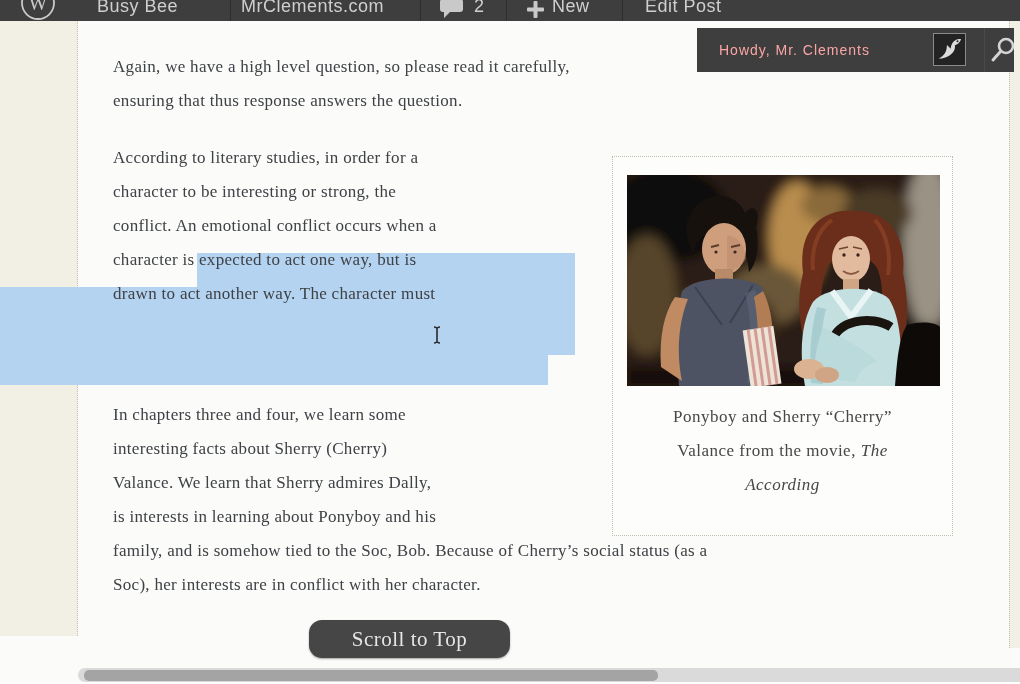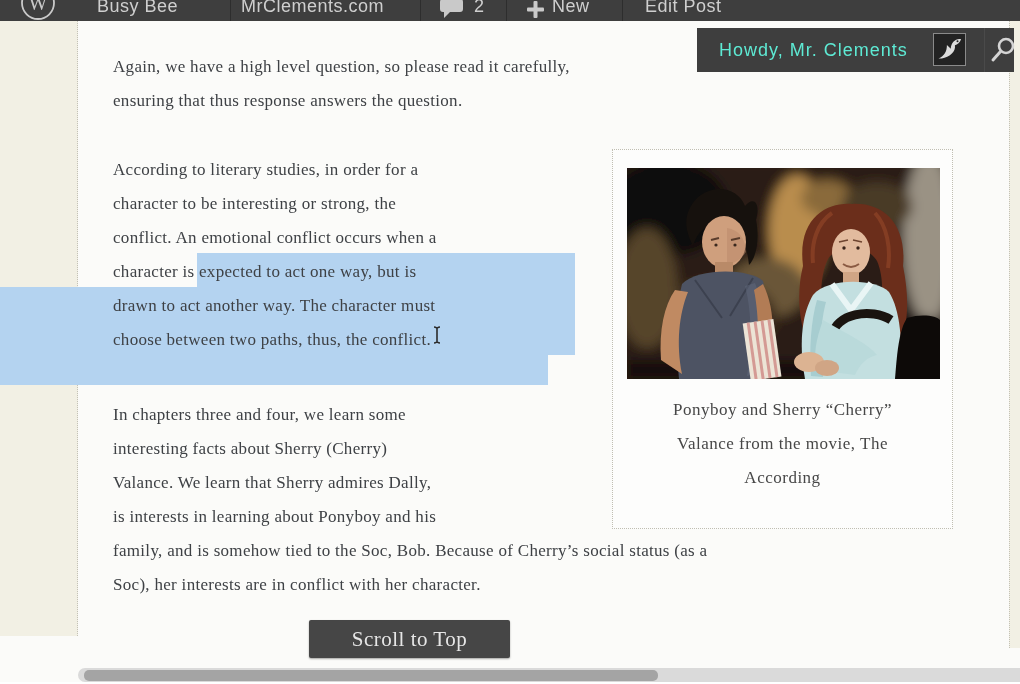--- a/index.html
+++ b/index.html
@@ -17,58 +17,58 @@
   #admin-bar { left:0; top:0; width:1020px; height:21px; background:#3e3e3e;
                overflow:hidden; z-index:10;
                font-family:"Liberation Sans","DejaVu Sans",sans-serif; }
   .ab-label { position:absolute; top:-8px; line-height:28px; font-size:18px;
               letter-spacing:.5px; color:#cfcfcf; white-space:nowrap; cursor:pointer; }
   .ab-div { position:absolute; top:0; width:1px; height:21px; background:#2d2d2d; }
 
   
   #howdy-bar { left:697px; top:28px; width:317px; height:44px; background:#3e3e3e;
                z-index:11; font-family:"Liberation Sans","DejaVu Sans",sans-serif; }
-  #howdy-label { position:absolute; left:22px; top:0; line-height:44px; font-size:18px;
-                 letter-spacing:1px; color:#5eead4; white-space:nowrap; cursor:pointer; }
+  #howdy-label { position:absolute; left:22px; top:0; line-height:44px; font-size:14px;
+                 letter-spacing:1px; color:#fca5a5; white-space:nowrap; cursor:pointer; }
   #howdy-avatar { position:absolute; left:236px; top:5px; width:33px; height:33px;
                   background:#232323; border:1px solid #8a8a8a; cursor:pointer; }
   #howdy-divider { position:absolute; left:287px; top:0; width:1px; height:44px; background:#4a4a4a; }
   #search-btn { position:absolute; left:292px; top:8px; width:26px; height:30px; cursor:pointer; }
 
   
   .para { position:absolute; z-index:3; color:#3e4145; font-size:17px;
           letter-spacing:.3px; }
   .para .ln { height:34px; line-height:34px; white-space:nowrap; }
   #para1 { left:113px; top:50px; }
-  #para2 { left:113px; top:153px; }
+  #para2 { left:113px; top:141px; }
   #para3 { left:113px; top:398px; }
 
   
   .sel-rect { position:absolute; background:#b4d3f0; z-index:2; }
   #sel1 { left:197px; top:253px; width:378px; height:34px; }
   #sel2 { left:0;     top:287px; width:575px; height:34px; }
   #sel3 { left:0;     top:321px; width:575px; height:34px; }
   #sel4 { left:0;     top:355px; width:548px; height:30px; }
 
   
-  #figure-box { left:612px; top:149px; width:341px; height:380px; background:#fdfdfc;
+  #figure-box { left:612px; top:156px; width:341px; height:380px; background:#fdfdfc;
                 border:1px dotted #c0beb2; z-index:3; }
   #photo { position:absolute; left:14px; top:18px; width:313px; height:211px;
            background:#241a12; overflow:hidden; }
   .cap { position:absolute; left:0; width:100%; text-align:center; color:#474747;
          font-size:17px; letter-spacing:.5px; line-height:34px; white-space:nowrap; }
   #cap1 { top:243px; } #cap2 { top:277px; } #cap3 { top:311px; }
-  .ital { }
+  .ital { font-style:italic; }
 
   
   #text-cursor { left:431px; top:325px; z-index:6; }
 
   
   #scroll-top { left:309px; top:620px; width:201px; height:38px; background:#464646;
-                border-radius:2px; color:#e6e6e6; font-size:21px; letter-spacing:.5px;
+                border-radius:13px; color:#e6e6e6; font-size:21px; letter-spacing:.5px;
                 text-align:center; line-height:38px; z-index:7; cursor:pointer;
                 box-shadow:0 1px 2px rgba(0,0,0,.35); }
 
   
   #hscroll-track { left:78px; top:668px; width:942px; height:14px; background:#dadada;
                    border-radius:7px 0 0 7px; z-index:8; }
   #hscroll-thumb { left:84px; top:670px; width:574px; height:11px; background:#a4a4a4;
                    border-radius:5px; z-index:9; cursor:grab; }
   #bottom-gap { left:0; top:682px; width:1020px; height:2px; background:#ffffff; z-index:8; }
 </style>
@@ -125,21 +125,20 @@
   <div class="ln">Again, we have a high level question, so please read it carefully,</div>
   <div class="ln">ensuring that thus response answers the question.</div>
 </div>
 
 <div class="para" id="para2">
   <div class="ln">According to literary studies, in order for a</div>
   <div class="ln">character to be interesting or strong, the</div>
   <div class="ln"><span>conflict. </span><span>An emotional conflict occurs when a</span></div>
   <div class="ln">character is expected to act one way, but is</div>
   <div class="ln">drawn to act another way. The character must</div>
-  <div class="ln">choose between two paths, thus, the conflict.</div>
 </div>
 
 <div class="para" id="para3">
   <div class="ln">In chapters three and four, we learn some</div>
   <div class="ln">interesting facts about Sherry (Cherry)</div>
   <div class="ln">Valance. We learn that Sherry admires Dally,</div>
   <div class="ln">is interests in learning about Ponyboy and his</div>
   <div class="ln">family, and is somehow tied to the Soc, Bob. Because of Cherry’s social status (as a</div>
   <div class="ln">Soc), her interests are in conflict with her character.</div>
 </div>

